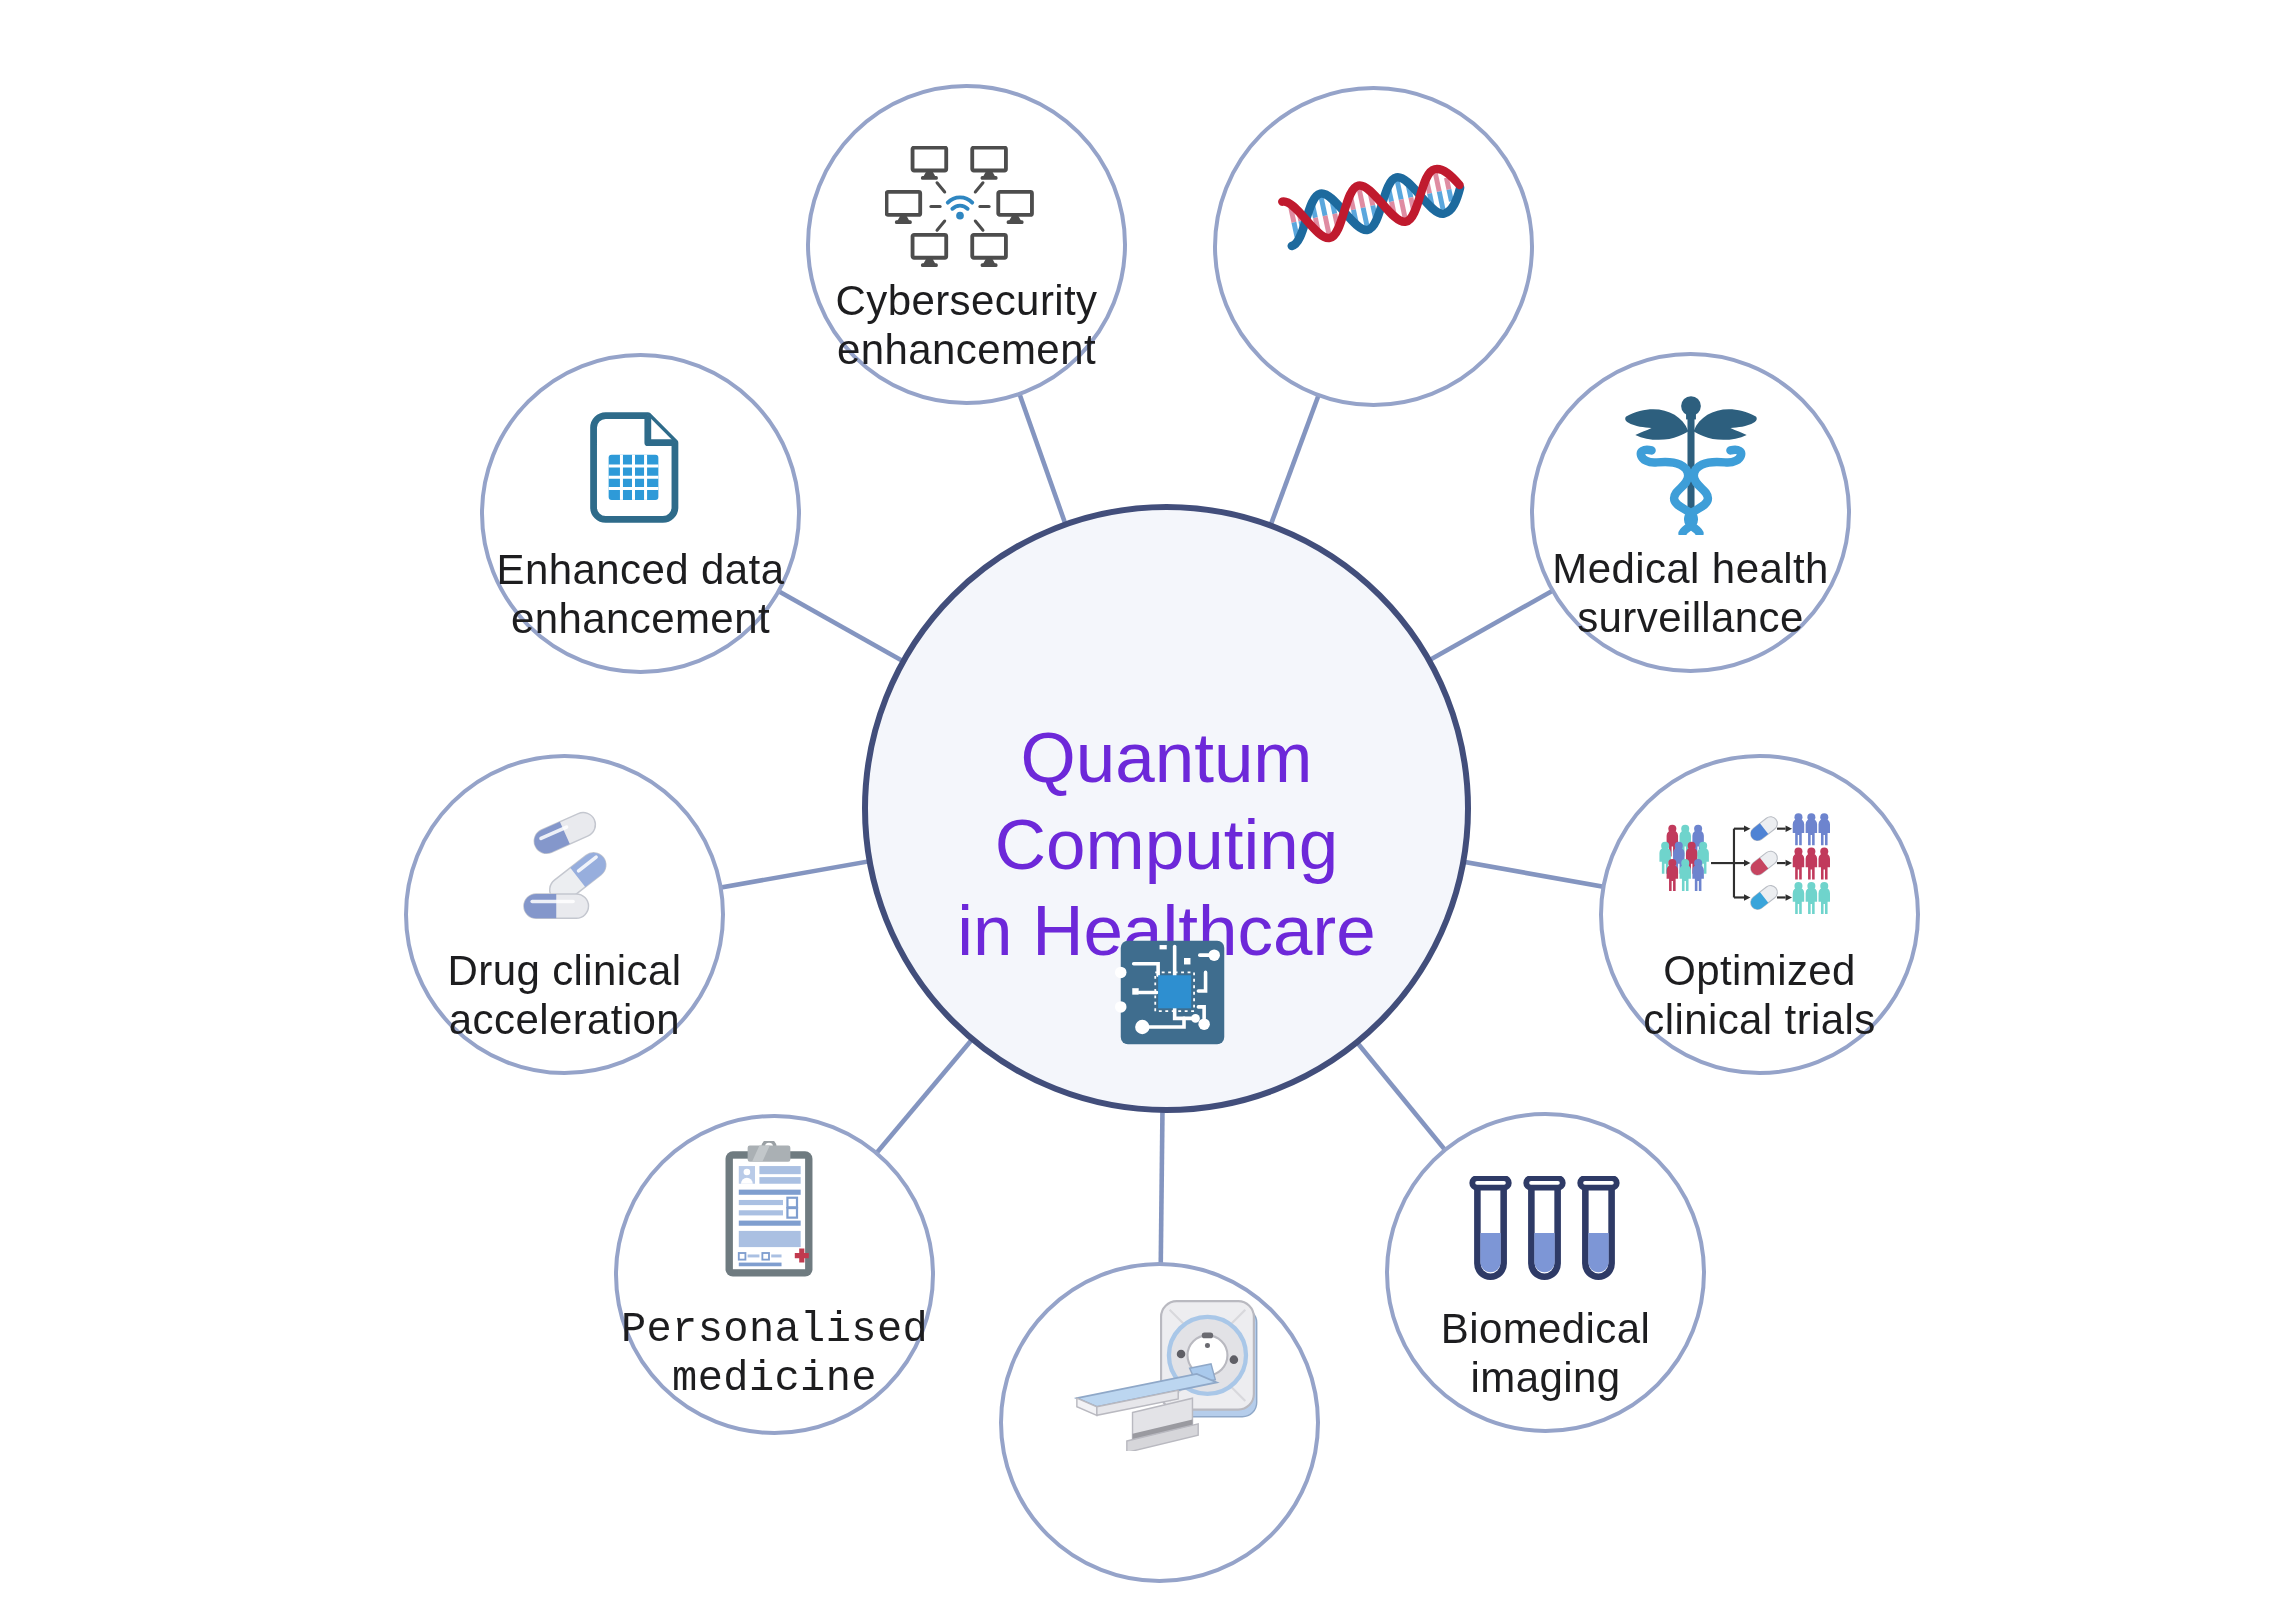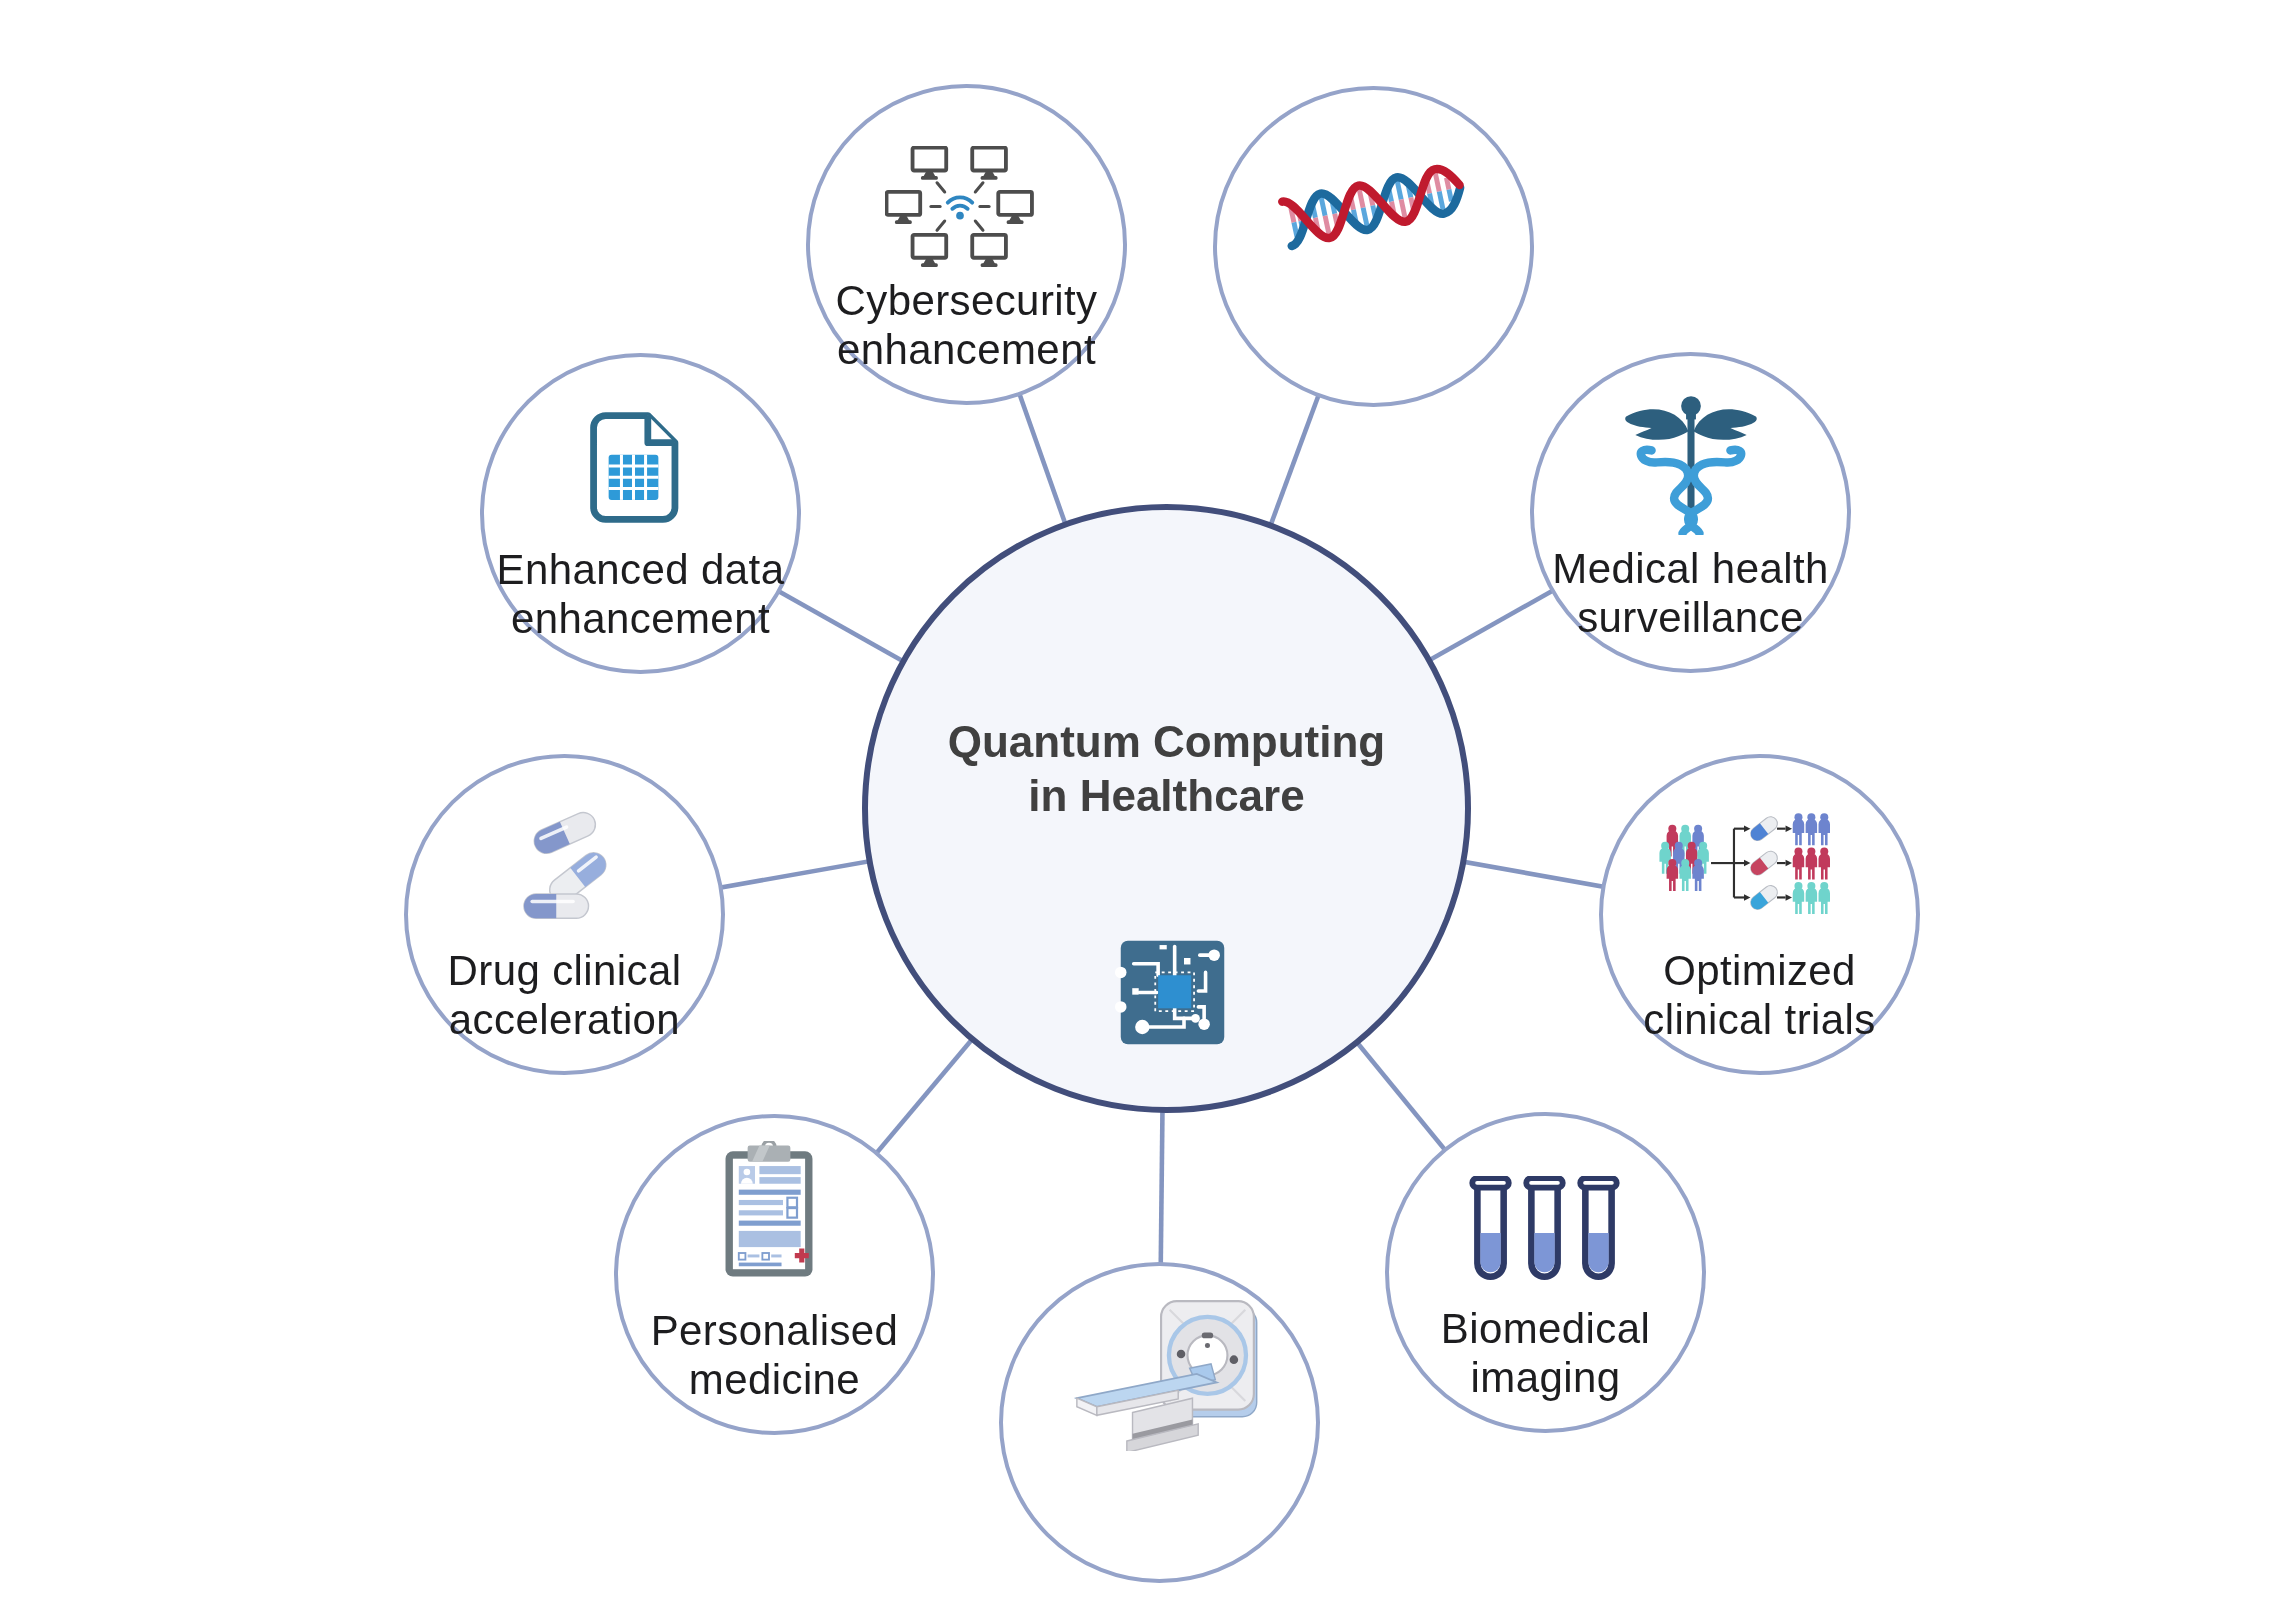--- a/index.html
+++ b/index.html
@@ -35,24 +35,24 @@
     line-height: 1.17;
     color: #1d1d1f;
     letter-spacing: 0.4px;
   }
   .label span { display: block; }
   .title {
     position: absolute;
     left: 0; right: 0;
     top: 205px;
     text-align: center;
-    font-weight: bold;
-    font-size: 44px;
+    font-weight: normal;
+    font-size: 71px;
     line-height: 1.22;
-    color: #404040;
+    color: #6d28d9;
   }
   .title span { display: block; }
 </style>
 </head>
 <body>
 
 <div class="stage">
 
   <svg class="connectors" viewBox="0 0 3000 2100">
     <g stroke="#8495c0" stroke-width="6">
@@ -333,21 +333,21 @@
         <path d="M18,146 L186,112 L214,124 L46,158 z" fill="#bcd6f0" stroke="#8fa8c8" stroke-width="2.5"></path>
         <path d="M18,146 L46,158 L46,170 L18,158 z" fill="#f2f2f5" stroke="#b9b9c0" stroke-width="2"></path>
         <path d="M46,158 L160,135 L160,147 L46,170 z" fill="#e6e6ea" stroke="#b9b9c0" stroke-width="2"></path>
         <path d="M96,166 L180,146 L180,190 L96,210 z" fill="#e3e3e7" stroke="#b9b9c0" stroke-width="2"></path>
         <path d="M96,196 L180,176 L180,186 L96,206 z" fill="#9a9aa0"></path>
         <path d="M88,206 L188,182 L188,198 L88,222 z" fill="#d6d6da" stroke="#b9b9c0" stroke-width="2"></path>
       </g>
     </svg>
   </div>
 
-  <div class="node sat" style="left:614px;top:1114px;">
+  <div class="node sat" style="left:614px;top:1114px;font-family:Liberation Mono, monospace;">
     <svg class="icon" style="left:103px;top:23px;" width="96" height="140" viewBox="0 0 130 190">
       <circle cx="65" cy="8" r="8" fill="none" stroke="#9aa0a4" stroke-width="5"></circle>
       <rect x="6" y="14" width="118" height="170" rx="10" fill="#6f7b80"></rect>
       <rect x="16" y="24" width="98" height="150" fill="#ffffff"></rect>
       <rect x="36" y="6" width="58" height="22" rx="3" fill="#aab0b4"></rect>
       <path d="M52,6 l14,0 l-10,22 l-14,0 z" fill="#c2c7ca"></path>
       <rect x="24" y="34" width="22" height="24" fill="#b9cbe8"></rect>
       <circle cx="35" cy="42" r="4.5" fill="#ffffff"></circle>
       <path d="M27,58 a8,8 0 0 1 16,0 z" fill="#ffffff"></path>
       <rect x="52" y="34" width="56" height="11" fill="#aac0e2"></rect>

